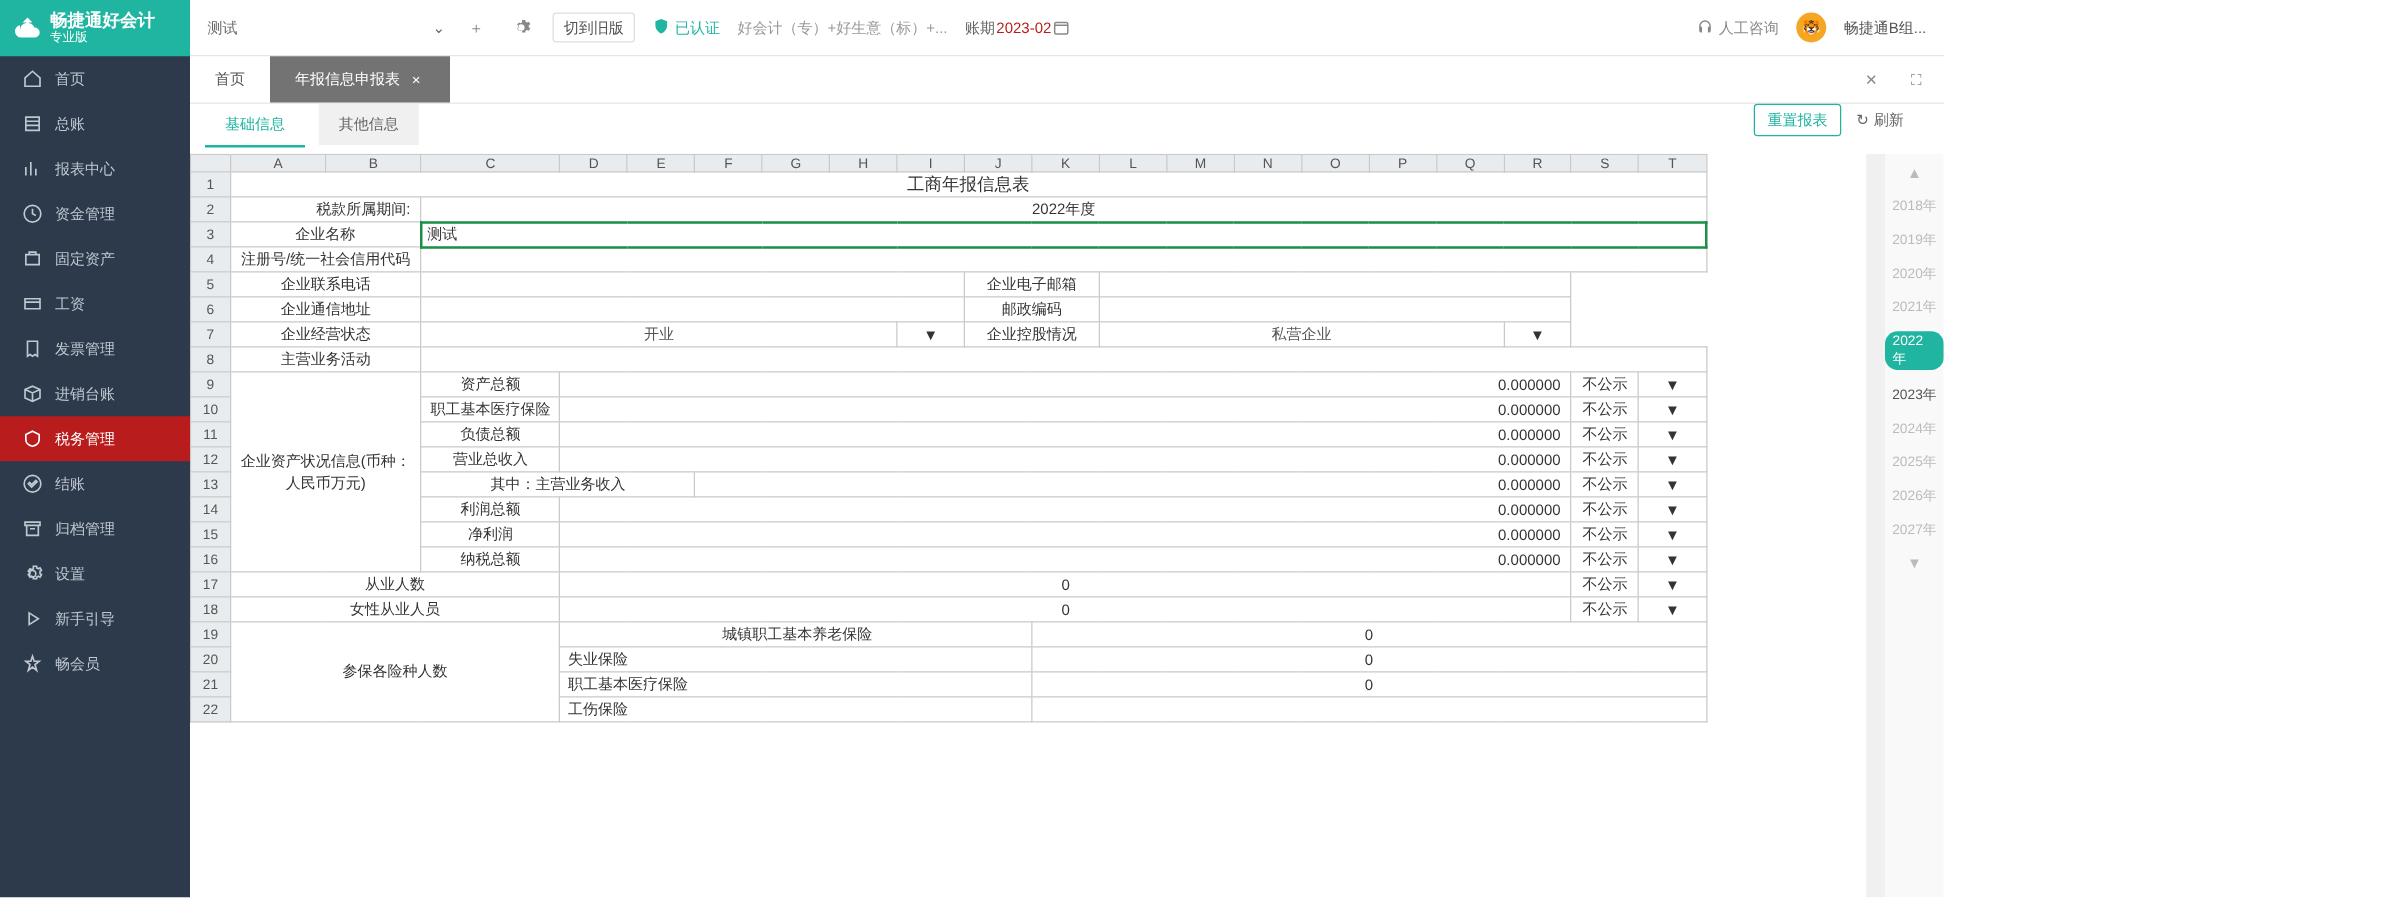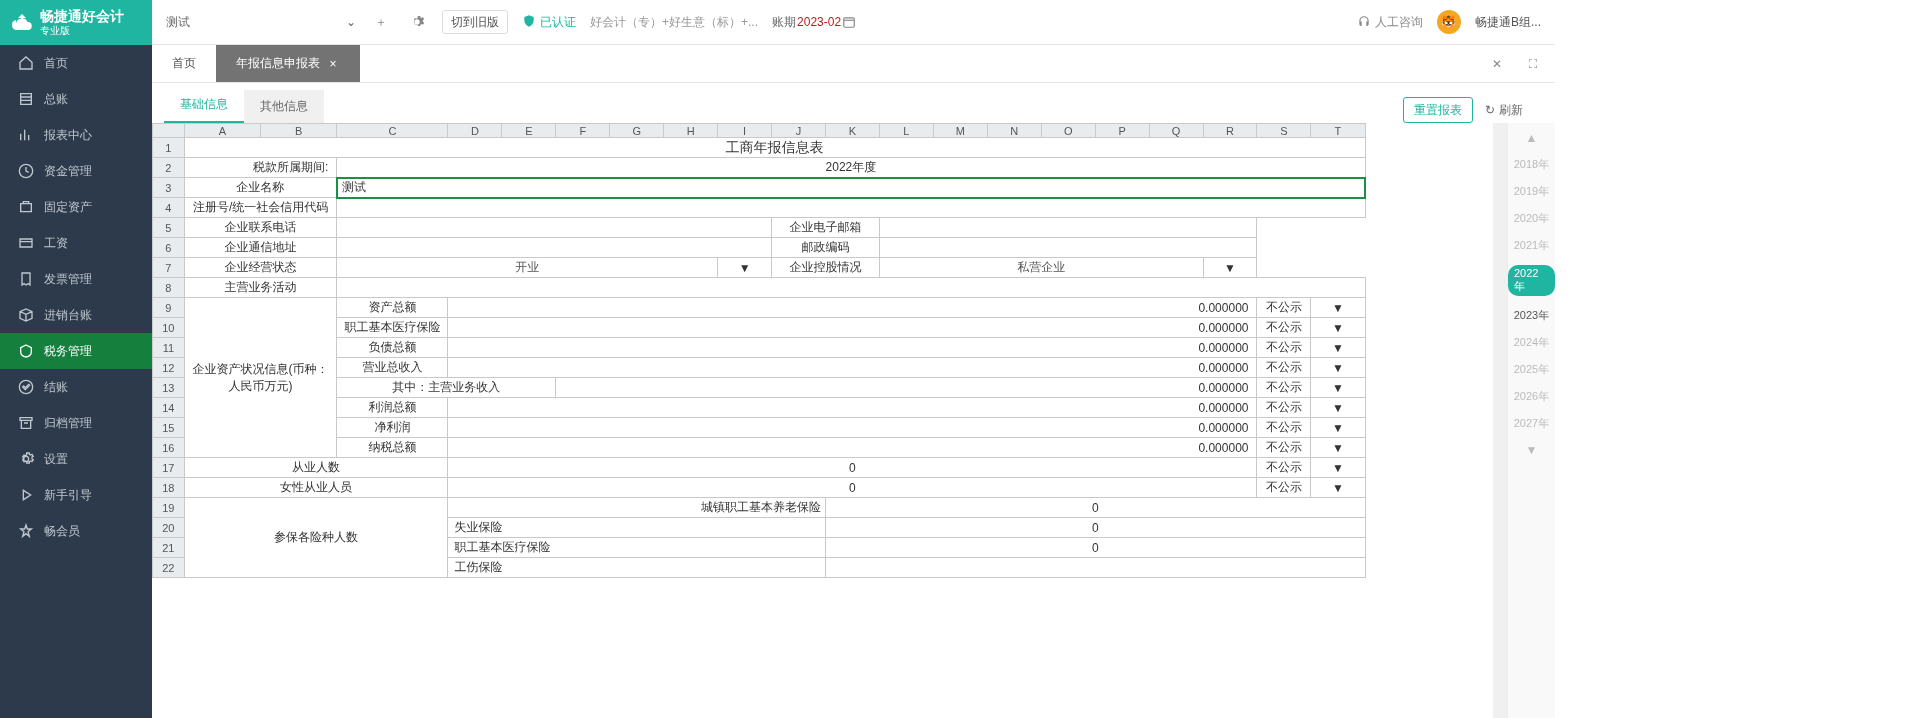--- a/index.html
+++ b/index.html
@@ -5,21 +5,21 @@
 *{margin:0;padding:0;box-sizing:border-box;font-family:"Microsoft YaHei","PingFang SC",sans-serif;font-size:12px}
 body{background:#fff;overflow:hidden}
 .app{display:flex;height:718px;width:1555px}
 .sidebar{width:152px;background:#2d3a4b;color:#bfc7d0;display:flex;flex-direction:column}
 .logo{height:45px;background:#1fb5a0;color:#fff;display:flex;align-items:center;padding-left:10px;gap:6px}
 .logo svg{width:24px;height:24px}
 .logo-text{display:flex;flex-direction:column;line-height:1.1}
 .logo-text b{font-size:14px;font-weight:600}
 .logo-text span{font-size:10px}
 .nav-item{height:36px;display:flex;align-items:center;gap:10px;padding-left:18px;cursor:pointer}
-.nav-item.active{background:#15803d;color:#fff}
+.nav-item.active{background:#b91c1c;color:#fff}
 .nav-item svg{width:16px;height:16px}
 .main{flex:1;display:flex;flex-direction:column;position:relative}
 .topbar{height:45px;border-bottom:1px solid #e5e5e5;display:flex;align-items:center;padding:0 14px;gap:14px}
 .company-sel{width:190px;height:28px;display:flex;align-items:center;justify-content:space-between;color:#666}
 .plus-btn,.gear-btn{width:22px;height:22px;display:flex;align-items:center;justify-content:center;color:#888;cursor:pointer}
 .old-ver{height:24px;padding:0 8px;border:1px solid #ddd;border-radius:3px;color:#555;display:flex;align-items:center;cursor:pointer}
 .cert{color:#1fb5a0;display:flex;align-items:flex-start;gap:4px}
 .plan{color:#999}
 .period{display:flex;align-items:center;gap:1px}
 .period-label{color:#666}
@@ -27,21 +27,21 @@
 .spacer{flex:1}
 .ai{color:#888;display:flex;align-items:center;gap:4px;cursor:pointer}
 .avatar{width:24px;height:24px;border-radius:50%;background:#f5a623;display:flex;align-items:center;justify-content:center}
 .username{color:#555}
 .tabs{height:38px;display:flex;align-items:stretch;border-bottom:1px solid #e5e5e5}
 .tab{padding:0 20px;display:flex;align-items:center;gap:6px;cursor:pointer;color:#555}
 .tab.active{background:#737373;color:#fff}
 .tab .close{width:14px;height:14px;display:flex;align-items:center;justify-content:center}
 .tabs-actions{margin-left:auto;display:flex;align-items:center;gap:8px;padding-right:8px}
 .tabs-actions .btn{width:28px;height:28px;display:flex;align-items:center;justify-content:center;color:#888;cursor:pointer}
-.sub-tabs{height:40px;display:flex;align-items:flex-end;padding:0 12px;gap:0}
+.sub-tabs{height:40px;display:flex;align-items:flex-start;padding:0 12px;gap:11px}
 .sub-tab{padding:8px 16px;cursor:pointer;color:#666}
 .sub-tab.active{color:#1fb5a0;border-bottom:2px solid #1fb5a0}
 .sub-tab:not(.active){background:#f0f0f0}
 .toolbar-right{margin-left:auto;display:flex;gap:12px;align-items:center;padding-right:20px}
 .reset-btn{height:26px;padding:0 10px;border:1px solid #1fb5a0;color:#1fb5a0;border-radius:3px;display:flex;align-items:center;cursor:pointer}
 .refresh-btn{color:#666;display:flex;align-items:center;gap:4px;cursor:pointer}
 .sheet-wrap{position:relative;flex:1;display:flex;overflow:hidden}
 .sheet{flex:1;overflow:auto}
 table{border-collapse:collapse;width:1214px}
 th,td{border:1px solid #c9c9c9;height:20px;padding:0 4px;white-space:nowrap;text-align:center;color:#333;background:#fff}
@@ -360,21 +360,21 @@
               <tr>
                 <td class="rownum">18</td>
                 <td colspan="3" class="labelc">女性从业人员</td>
                 <td colspan="15" class="labelc">0</td>
                 <td>不公示</td>
                 <td>▼</td>
               </tr>
               <tr>
                 <td class="rownum">19</td>
                 <td rowspan="4" colspan="3" class="labelc">参保各险种人数</td>
-                <td colspan="7" style="text-align:right;padding-left:6px">城镇职工基本养老保险</td>
+                <td colspan="7" style="text-align:center;padding-left:6px">城镇职工基本养老保险</td>
                 <td colspan="10" class="labelc">0</td>
               </tr>
               <tr>
                 <td class="rownum">20</td>
                 <td colspan="7" style="text-align:left;padding-left:6px">失业保险</td>
                 <td colspan="10" class="labelc">0</td>
               </tr>
               <tr>
                 <td class="rownum">21</td>
                 <td colspan="7" style="text-align:left;padding-left:6px">职工基本医疗保险</td>

